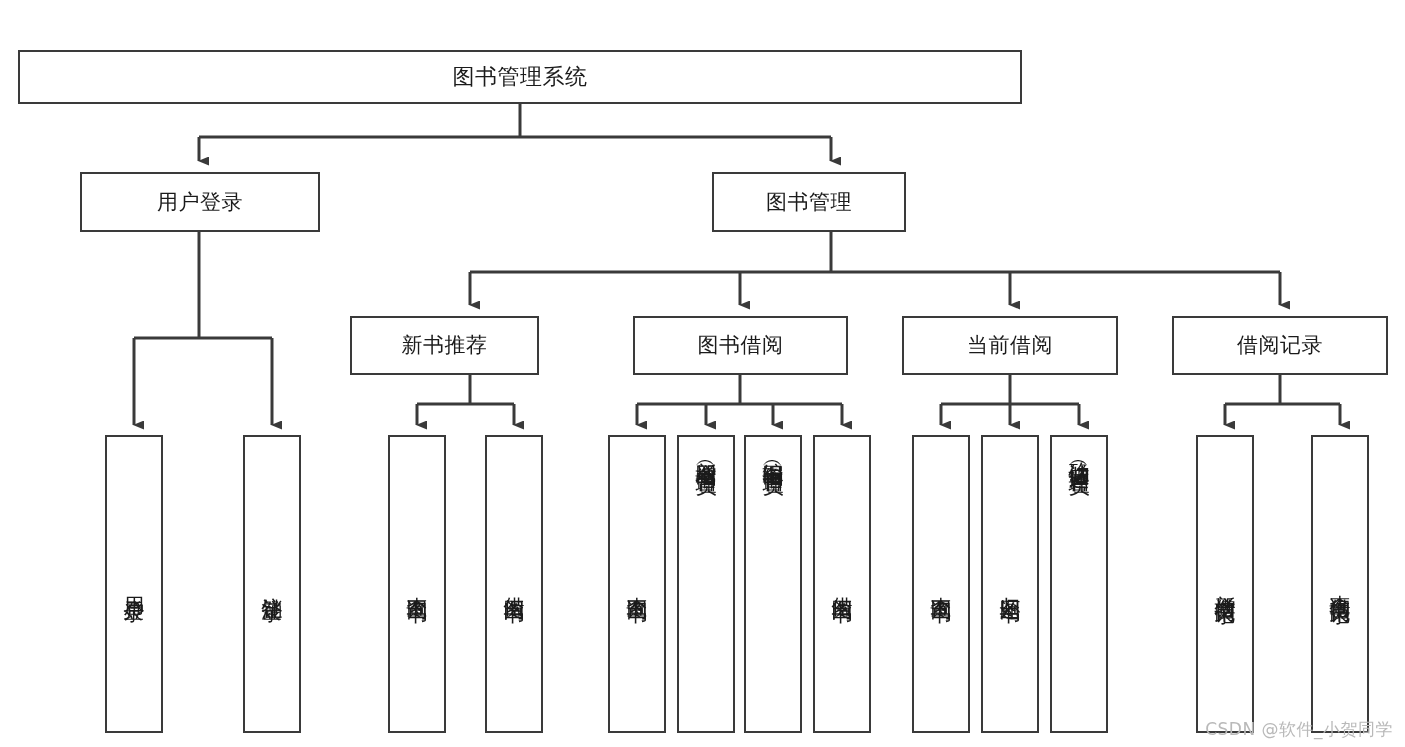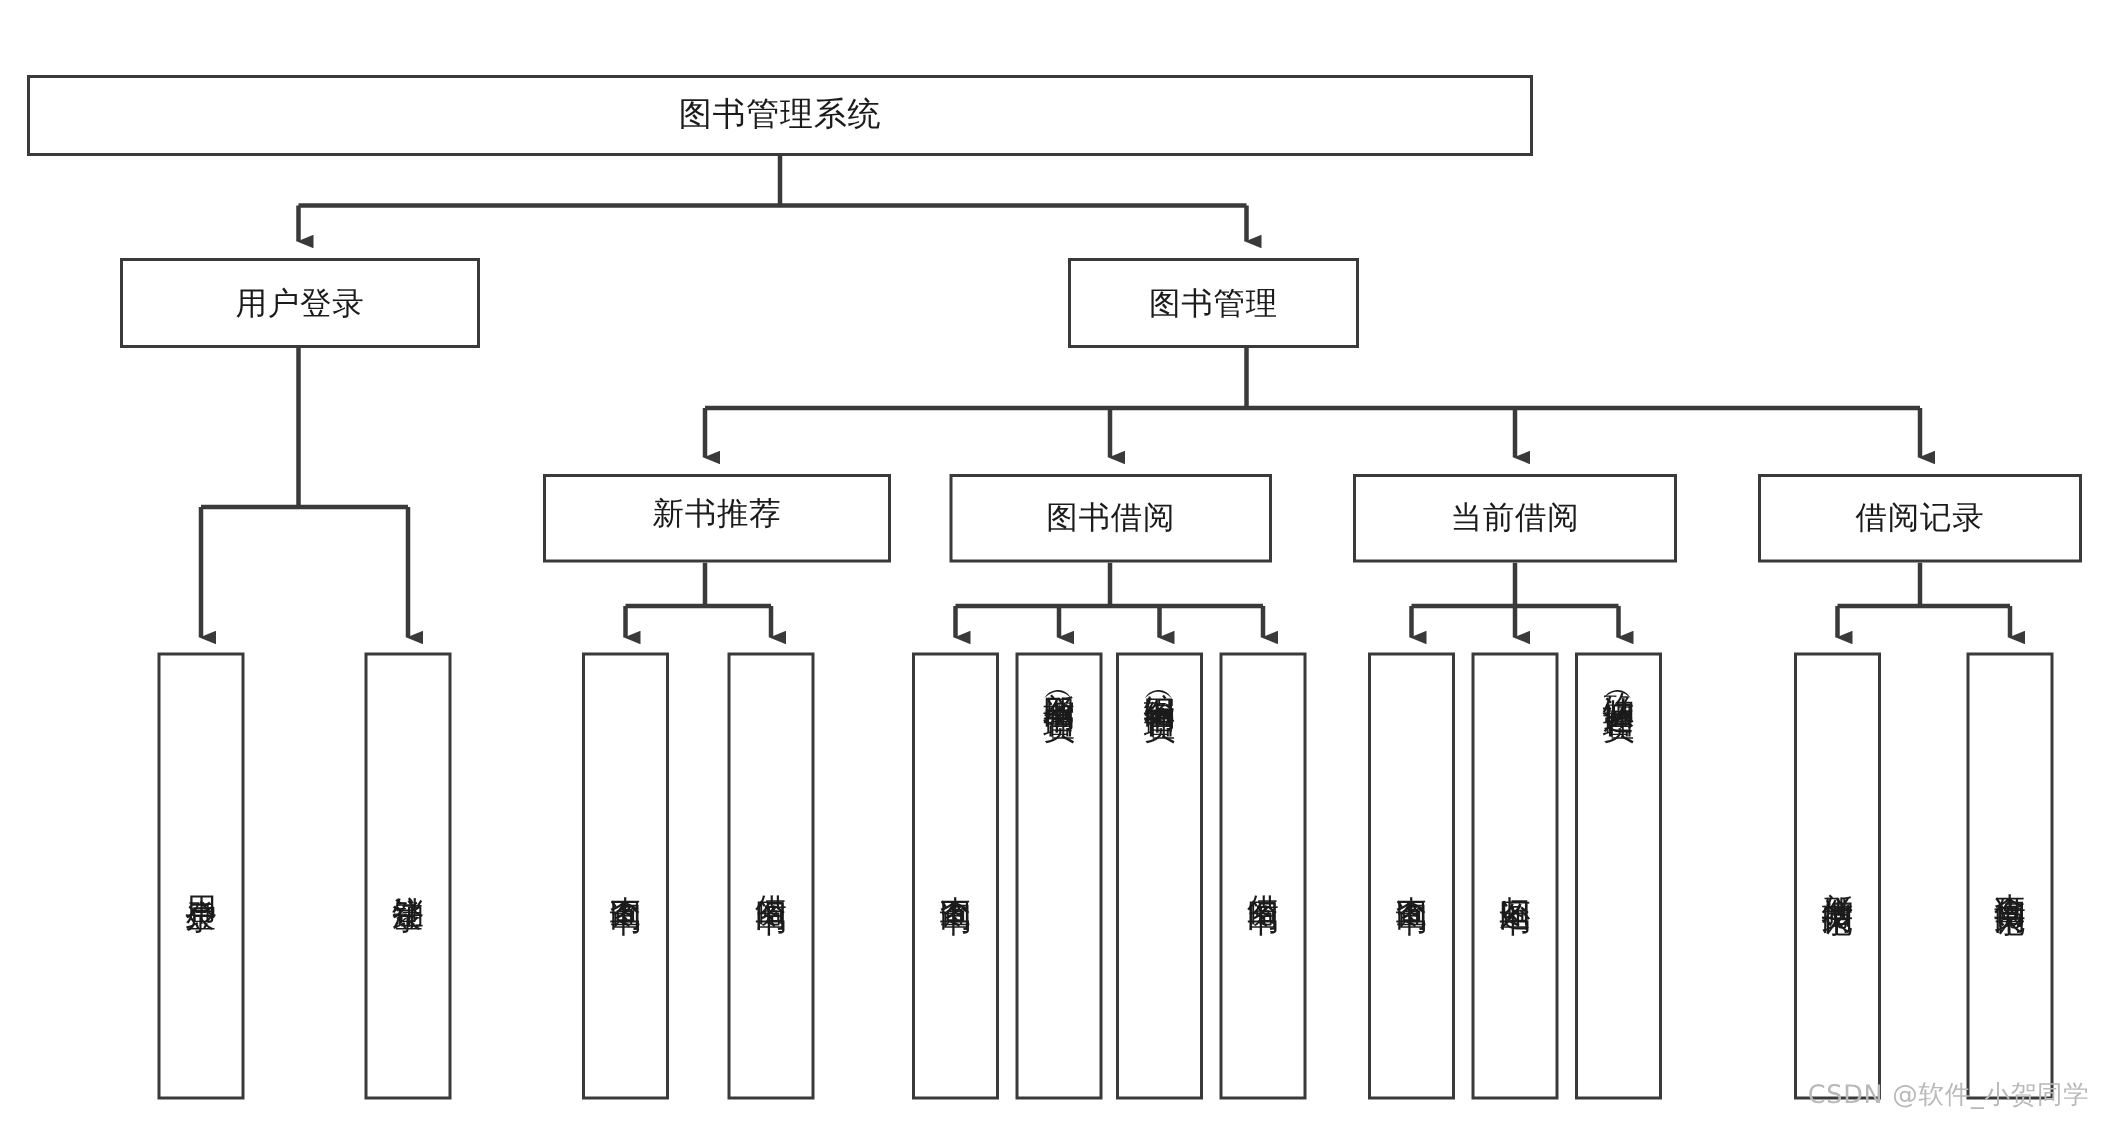--- a/index.html
+++ b/index.html
@@ -138,21 +138,21 @@
     <span class="node-label">图书管理系统</span>
   </div>
 
   <div class="node horiz" style="left:80px; top:172px; width:240px; height:60px;">
     <span class="node-label">用户登录</span>
   </div>
   <div class="node horiz" style="left:712px; top:172px; width:194px; height:60px;">
     <span class="node-label">图书管理</span>
   </div>
 
-  <div class="node horiz" style="left:362px; top:316px; width:232px; height:59px;font-family:Liberation Mono, monospace;">
+  <div class="node horiz" style="left:350px; top:316px; width:189px; height:59px;">
     <span class="node-label">新书推荐</span>
   </div>
   <div class="node horiz" style="left:633px; top:316px; width:215px; height:59px;">
     <span class="node-label">图书借阅</span>
   </div>
   <div class="node horiz" style="left:902px; top:316px; width:216px; height:59px;">
     <span class="node-label">当前借阅</span>
   </div>
   <div class="node horiz" style="left:1172px; top:316px; width:216px; height:59px;">
     <span class="node-label">借阅记录</span>

